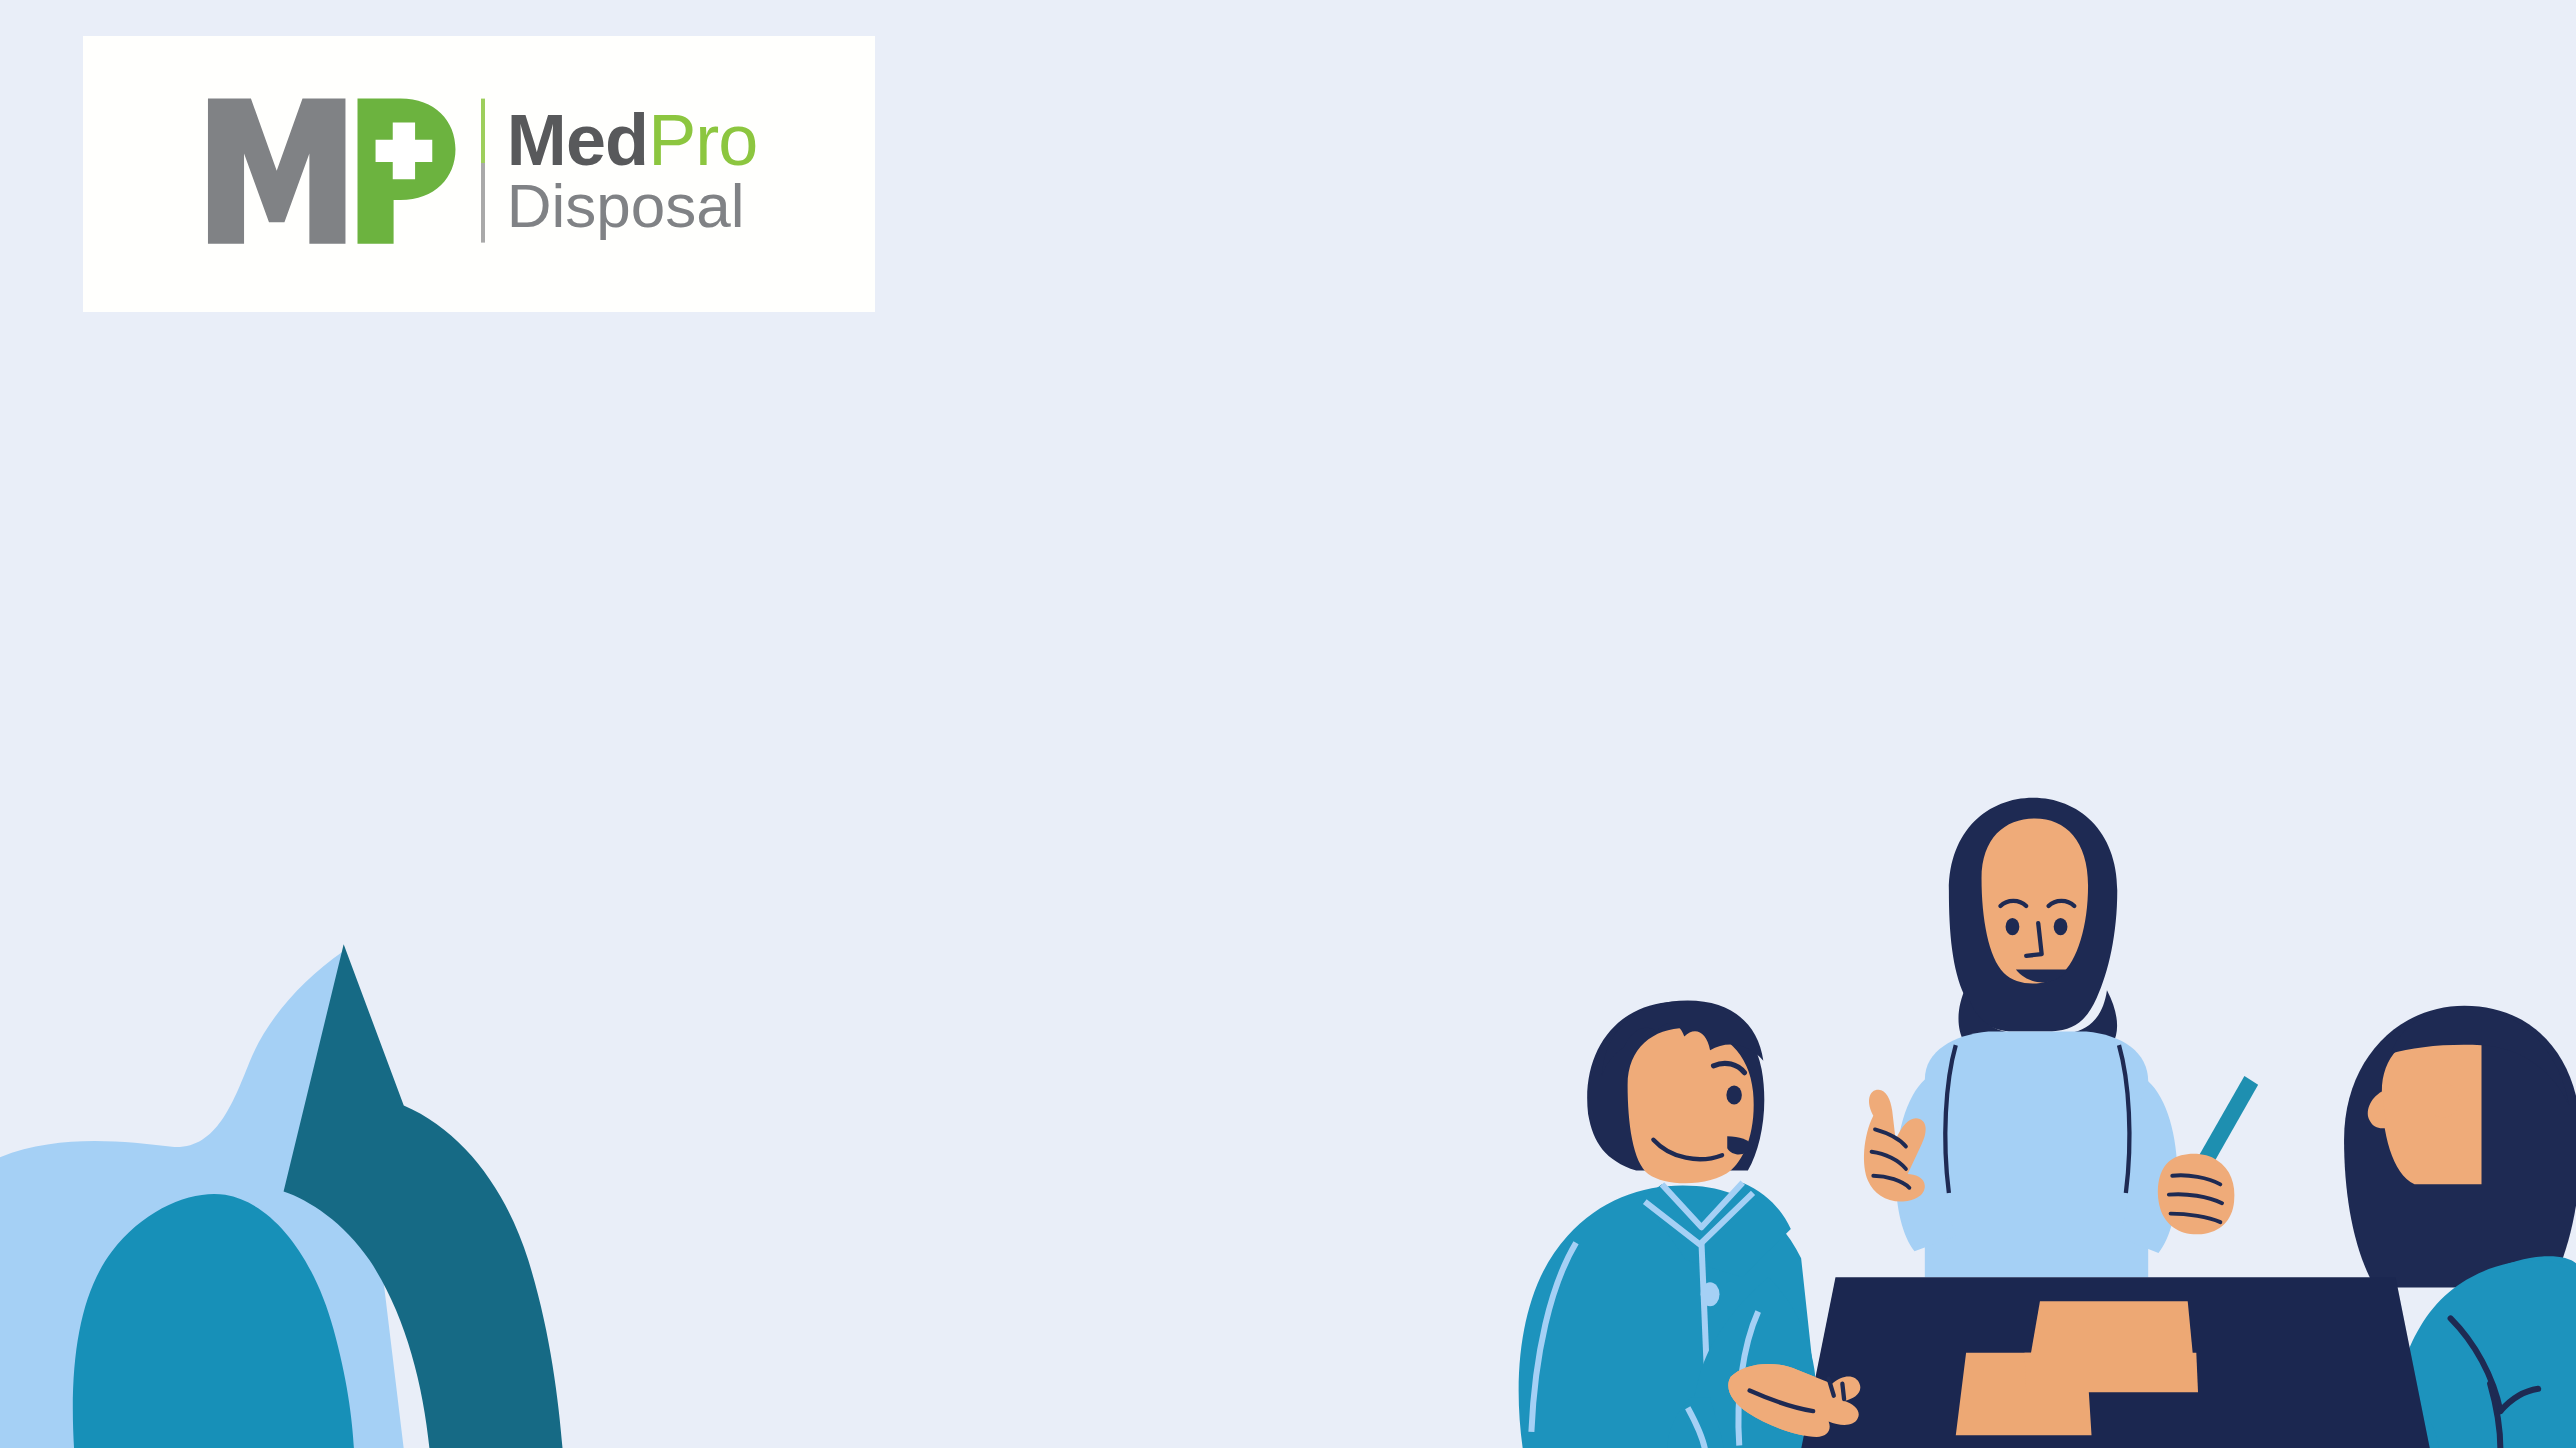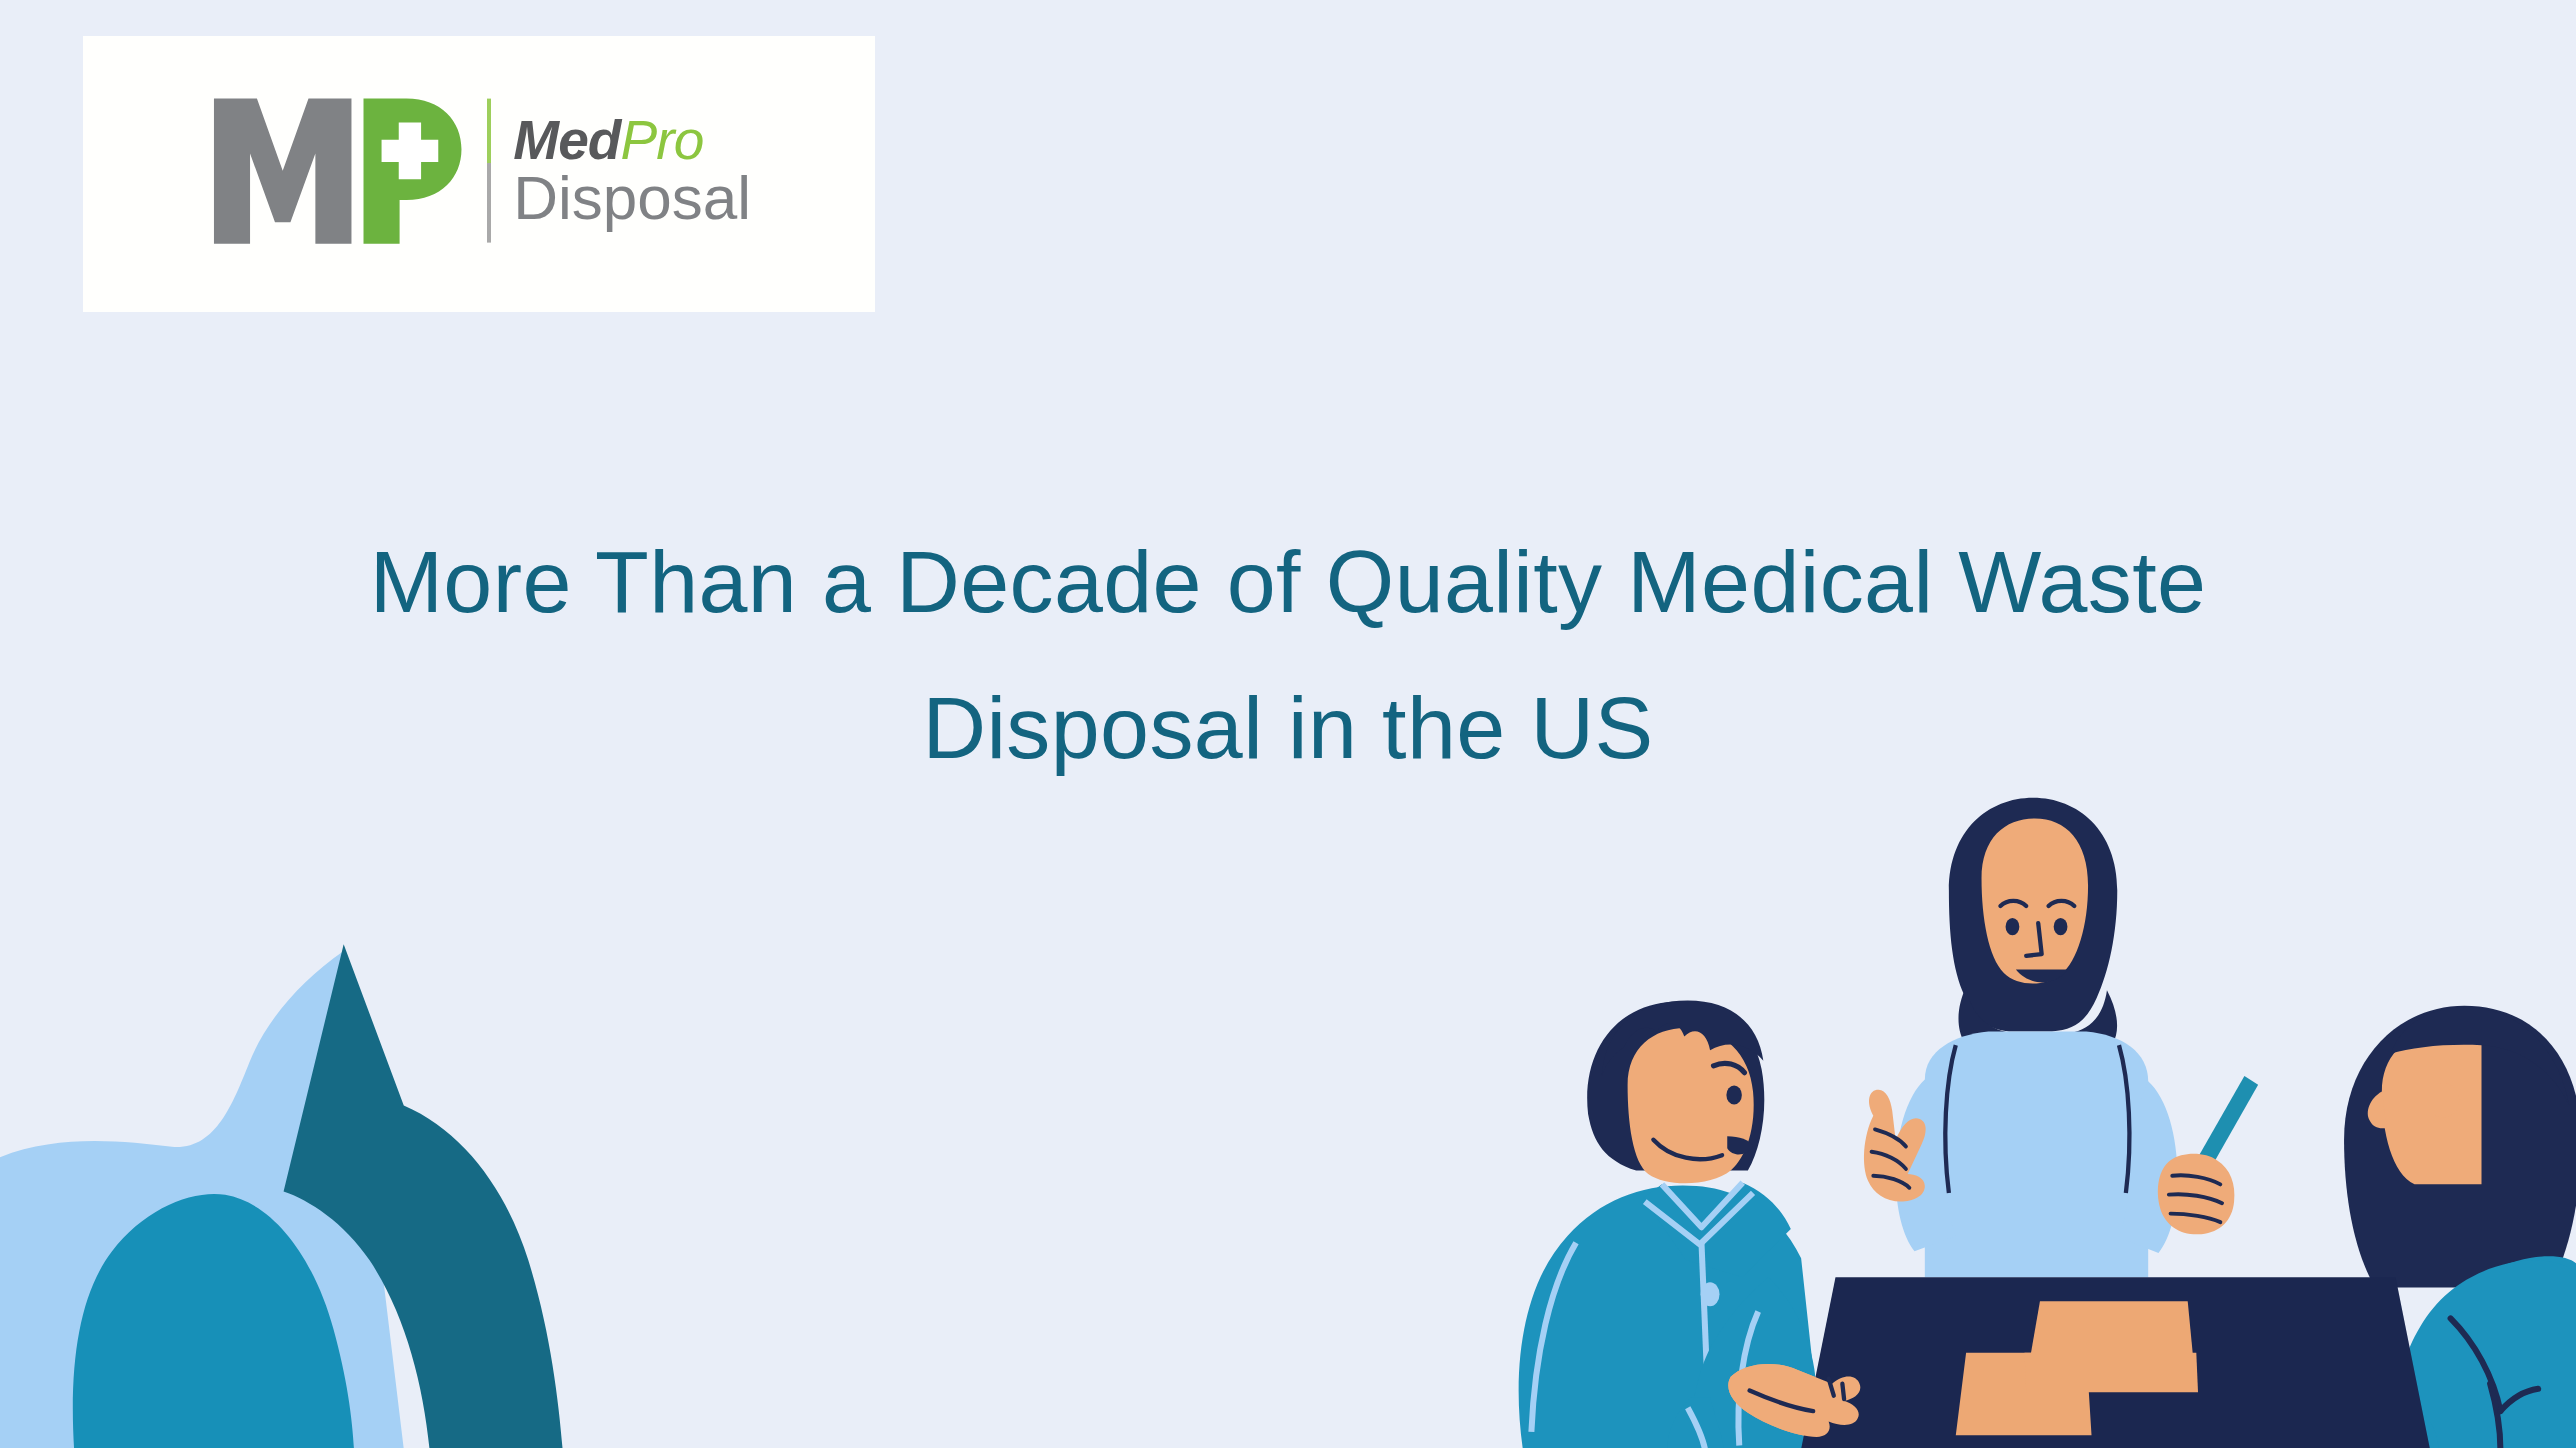--- a/index.html
+++ b/index.html
@@ -46,24 +46,23 @@
     height: 144px;
     background: linear-gradient(to bottom, #8cc63f 0%, #8cc63f 45%, #9a9a9a 45%, #9a9a9a 100%);
     opacity: .85;
   }
   .logo-words {
     display: flex;
     flex-direction: column;
     line-height: .95;
   }
   .logo-line1 {
-    font-size: 55px;
+    font-size: 72px;
     letter-spacing: -0.9px;
     white-space: nowrap;
-    font-style: italic;
   }
   .logo-med {
     color: #58595b;
     font-weight: 700;
   }
   .logo-pro {
     color: #8cc63f;
     font-weight: 300;
   }
   .logo-line2 {
@@ -129,21 +128,20 @@
       <div class="logo-words">
         <div class="logo-line1">
           <span class="logo-med">Med</span><span class="logo-pro">Pro</span>
         </div>
         <div class="logo-line2">Disposal</div>
       </div>
 
     </div>
   </div>
 
-  <h1 class="headline">More Than a Decade of Quality Medical Waste Disposal in the US</h1>
 
   <div class="art-left">
     <svg width="653" height="601" viewBox="0 0 760 700">
 
       <path d="M-40 380 C 40 330 130 340 200 348 C 250 352 270 300 290 250
                C 310 200 350 155 400 120 L 470 700 L -40 700 Z" fill="#a5d0f5"></path>
 
       <path d="M400 112 L 470 300 C 540 330 590 400 615 480 C 640 560 650 640 655 700
                L 500 700 C 492 620 470 540 430 480 C 400 436 360 410 330 400 Z" fill="#166a85"></path>
 

